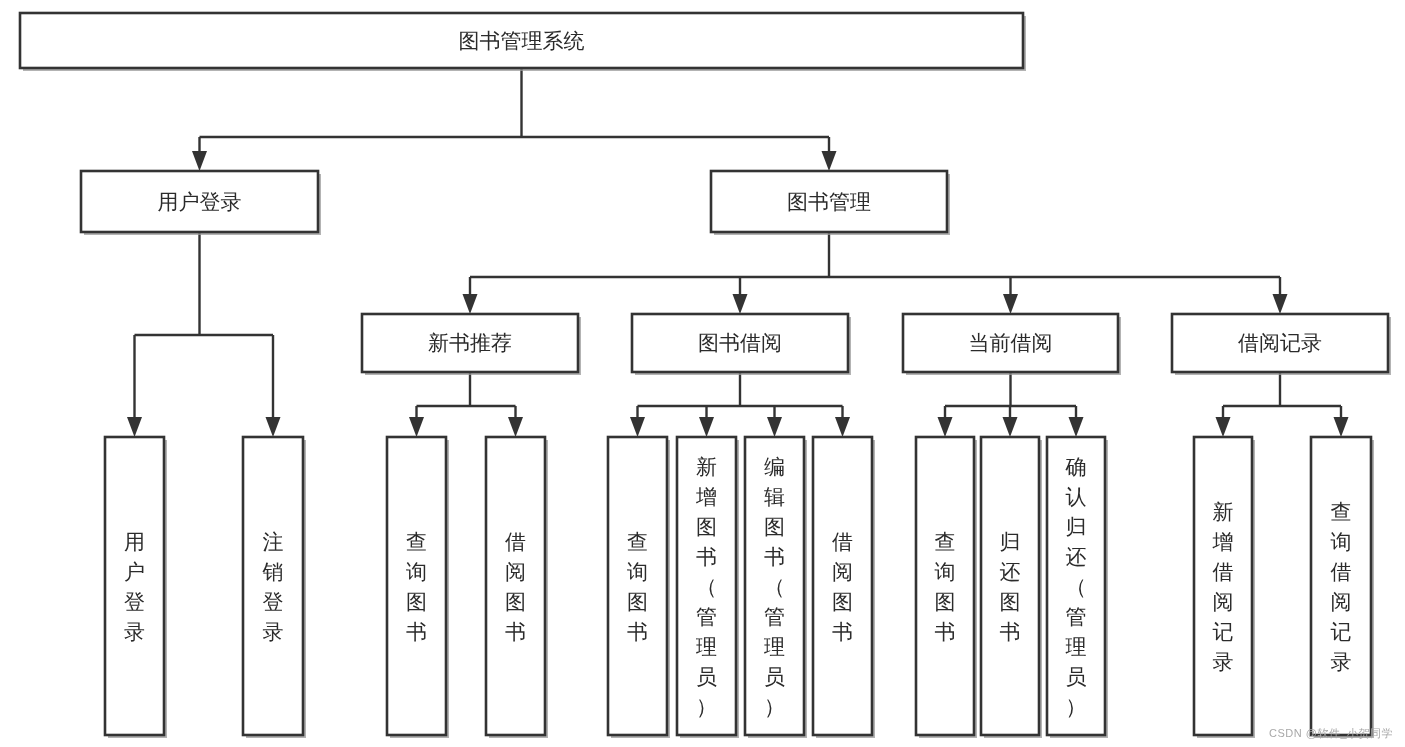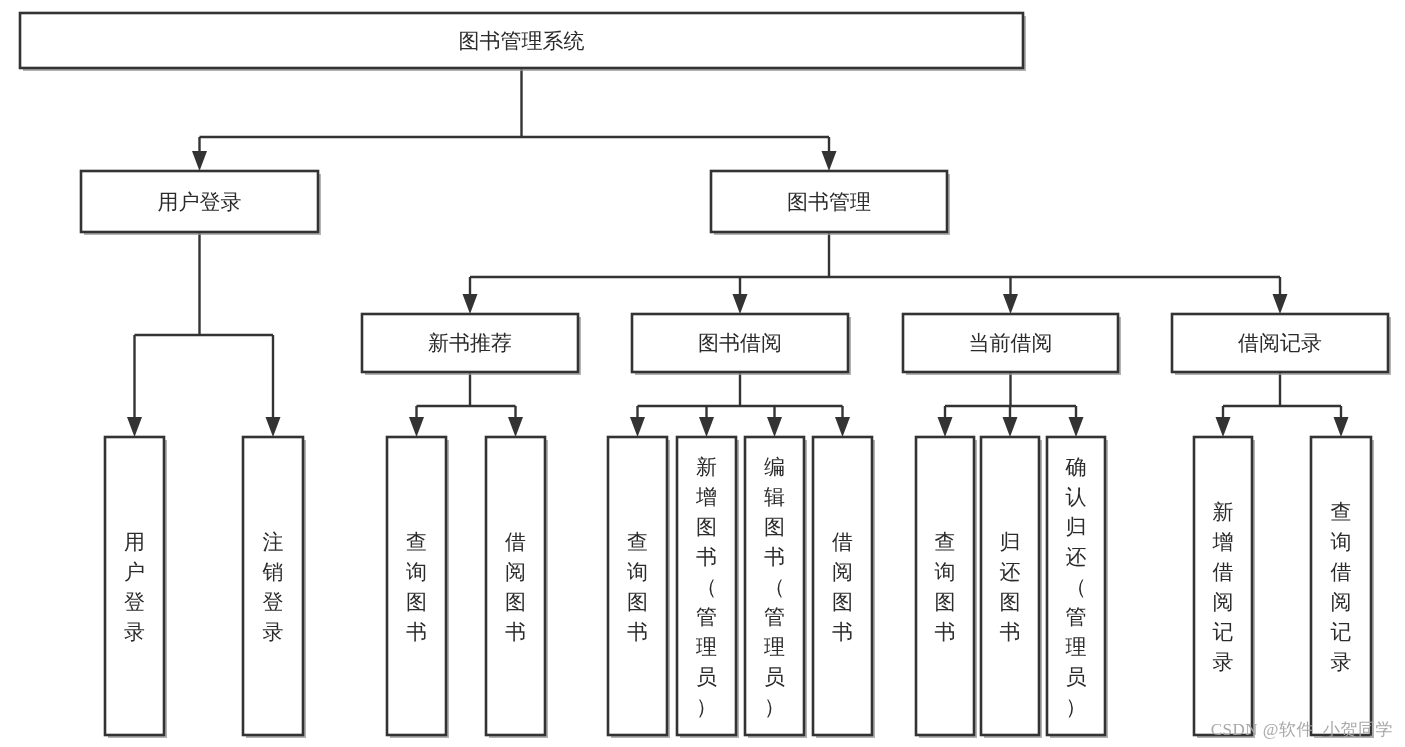--- a/index.html
+++ b/index.html
@@ -59,22 +59,22 @@
   .node-label-v {
     font-family: "DejaVu Sans", "Liberation Sans", sans-serif;
     font-size: 21px;
     fill: #2b2b2b;
     text-anchor: middle;
   }
   .watermark-text {
     position: absolute;
     right: 12px;
     bottom: 6px;
-    font-family: Liberation Serif, serif;
-    font-size: 17px;
+    font-family: Liberation Sans, sans-serif;
+    font-size: 11px;
     color: #a8a8a8;
     letter-spacing: 0.5px;
     white-space: nowrap;
     user-select: none;
   }
 </style>
 </head>
 <body>
 
 <div id="diagram-root">

